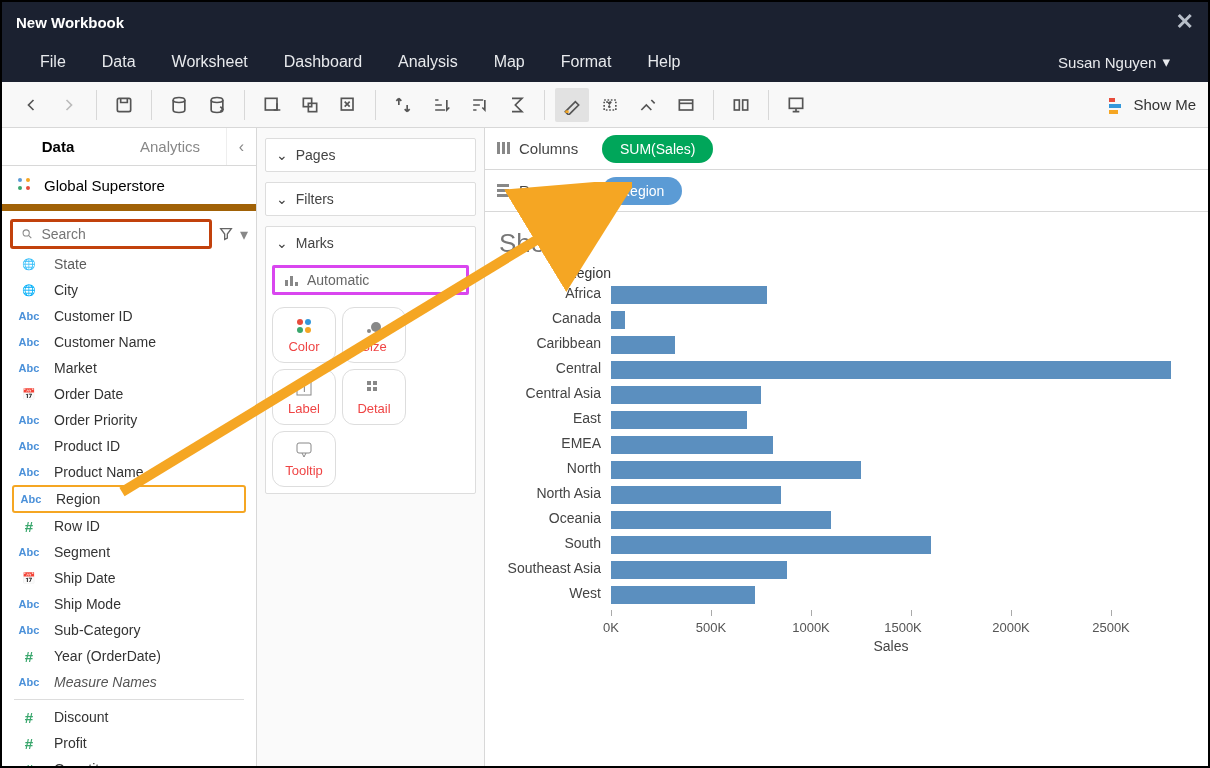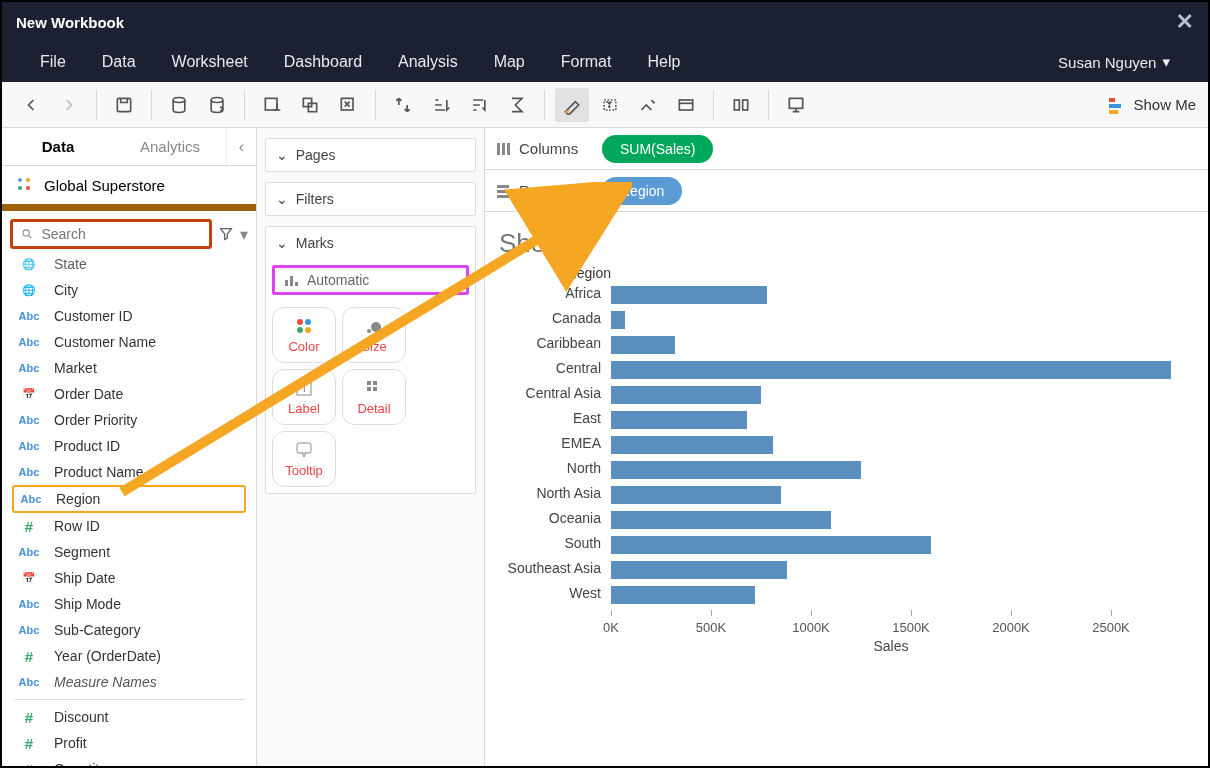--- a/index.html
+++ b/index.html
@@ -37,21 +37,21 @@
 .field.italic span:last-child { font-style: italic; color: #555; }
 .midpanel { width: 228px; border-right: 1px solid #d8d8d8; background: #fafafa; padding: 10px 8px; }
 .card { background: #fff; border: 1px solid #ddd; border-radius: 2px; margin-bottom: 10px; }
 .cardhead { display: flex; align-items: center; gap: 8px; padding: 8px 10px; font-size: 14px; color: #444; }
 .markselect { margin: 6px; border: 3px solid #d946ef; height: 30px; display: flex; align-items: center; padding: 0 8px; gap: 8px; color: #666; font-size: 14px; border-radius: 2px; cursor: pointer; }
 .markbtns { display: flex; gap: 6px; padding: 6px; flex-wrap: wrap; }
 .markbtn { width: 64px; height: 56px; border: 1px solid #ddd; border-radius: 12px; display: flex; flex-direction: column; align-items: center; justify-content: center; gap: 4px; font-size: 13px; color: #ef4444; cursor: pointer; }
 .markbtn svg { width: 18px; height: 18px; }
 .chartarea { flex: 1; display: flex; flex-direction: column; }
 .shelf { height: 42px; border-bottom: 1px solid #d8d8d8; display: flex; align-items: center; padding: 0 10px; gap: 12px; }
-.shelf .slabel { display: flex; align-items: center; gap: 8px; font-size: 15px; color: #444; width: 95px; }
+.shelf .slabel { display: flex; gap: 8px; font-size: 15px; color: #444; width: 95px; }
 .pill { height: 28px; border-radius: 14px; padding: 0 18px; display: flex; align-items: center; color: #fff; font-size: 14px; cursor: pointer; }
 .pill.green { background: #00a65a; }
 .pill.blue { background: #5b9bd5; }
 .sheettitle { font-size: 26px; color: #777; padding: 16px 14px 6px; }
 .chart { flex: 1; position: relative; padding: 0 20px 20px; }
 .chartheader { font-size: 14px; color: #333; text-align: right; width: 106px; margin-bottom: 4px; }
 .barrow { display: flex; align-items: flex-start; height: 25px; }
 .barlabel { width: 106px; text-align: right; padding-right: 10px; font-size: 14px; color: #444; }
 .bararea { flex: 1; position: relative; height: 20px; }
 .bar { position: absolute; left: 0; top: 1px; height: 18px; background: #5b8fbf; }
@@ -496,21 +496,21 @@
           </div>
         </div>
       <div class="xaxis" id="xaxis">
           <div class="tickline" style="left: 0px;"></div>
           <div class="tick" style="left: 0px;">0K</div>
           <div class="tickline" style="left: 100px;"></div>
           <div class="tick" style="left: 100px;">500K</div>
           <div class="tickline" style="left: 200px;"></div>
           <div class="tick" style="left: 200px;">1000K</div>
           <div class="tickline" style="left: 300px;"></div>
-          <div class="tick" style="left: 300px;">1500K</div>
+          <div class="tick" style="left: 292px;">1500K</div>
           <div class="tickline" style="left: 400px;"></div>
           <div class="tick" style="left: 400px;">2000K</div>
           <div class="tickline" style="left: 500px;"></div>
           <div class="tick" style="left: 500px;">2500K</div>
         </div>
       <div class="xaxislabel">Sales</div>
     </div>
   </div>
 </div>
 

